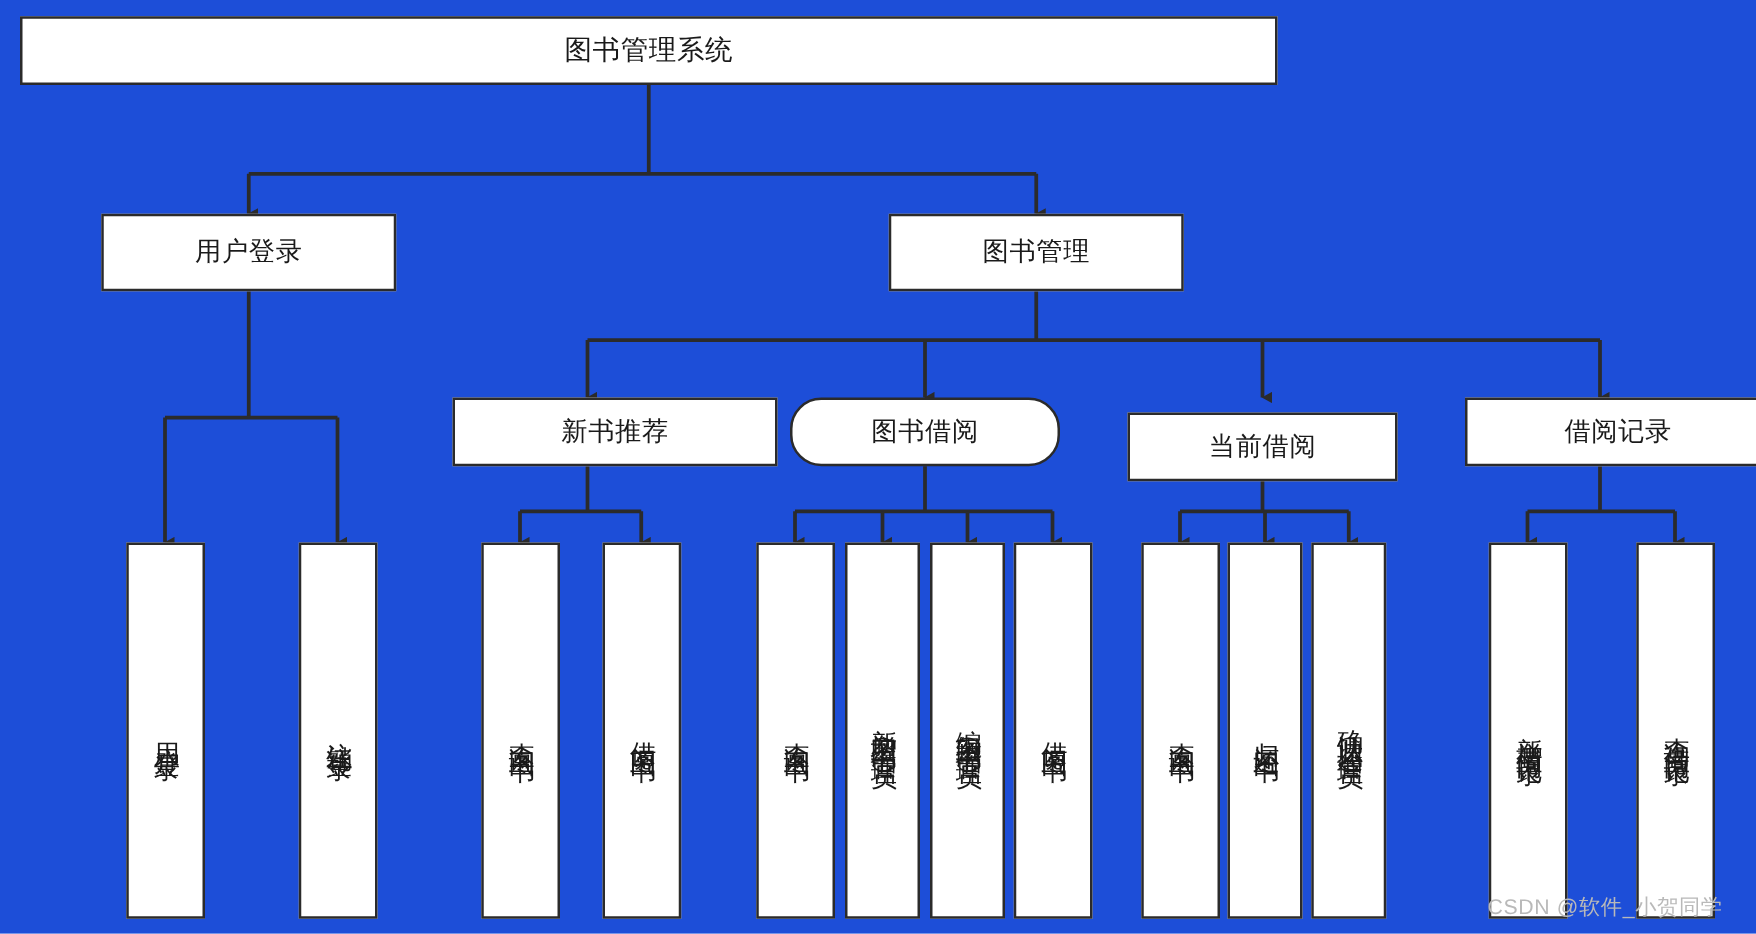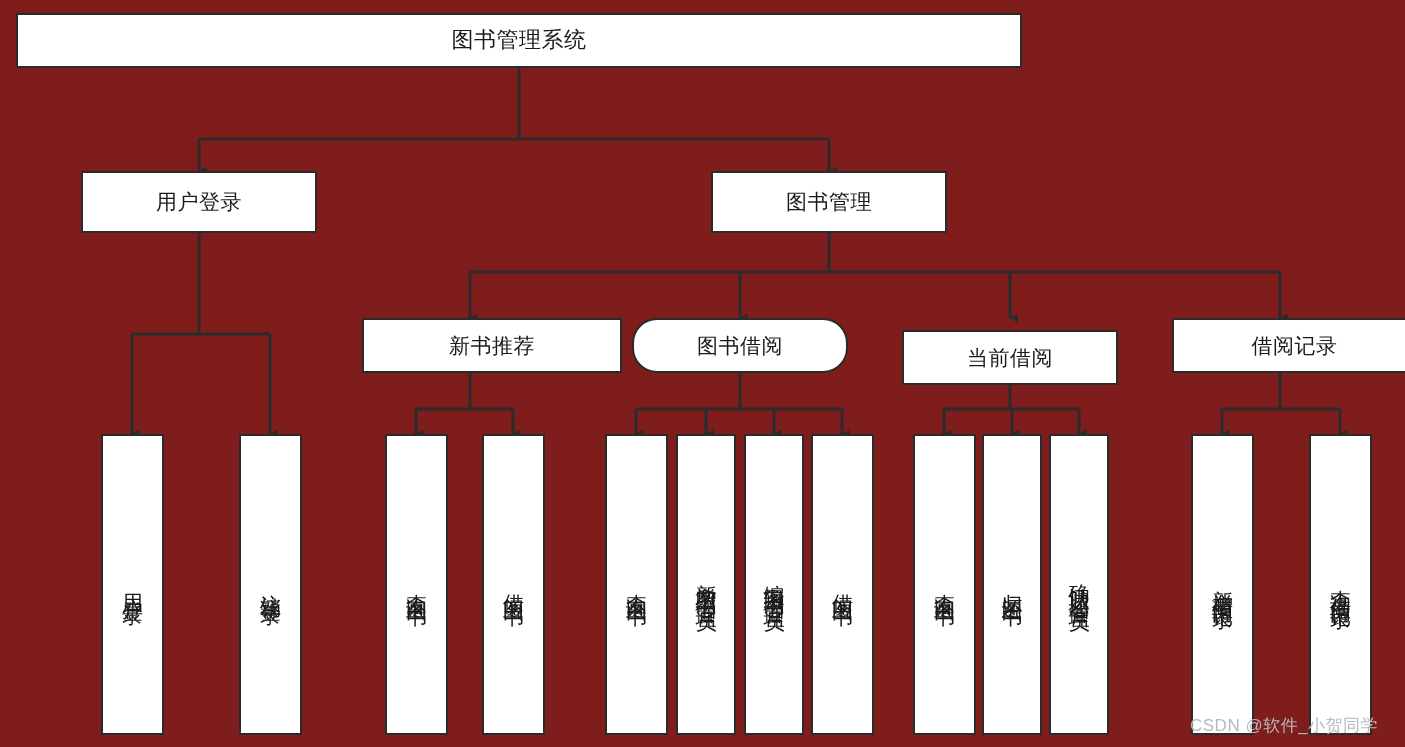--- a/index.html
+++ b/index.html
@@ -7,21 +7,21 @@
     padding: 0;
     background: #ffffff;
   }
   body {
     font-family: "Liberation Sans", "DejaVu Sans", sans-serif;
   }
   #diagram-root {
     position: relative;
     width: 1405px;
     height: 747px;
-    background: #7f1d1d;
+    background: #1d4ed8;
     overflow: hidden;
   }
   #diagram-svg {
     position: absolute;
     left: 0;
     top: 0;
     width: 1405px;
     height: 747px;
   }
   .node-box {

